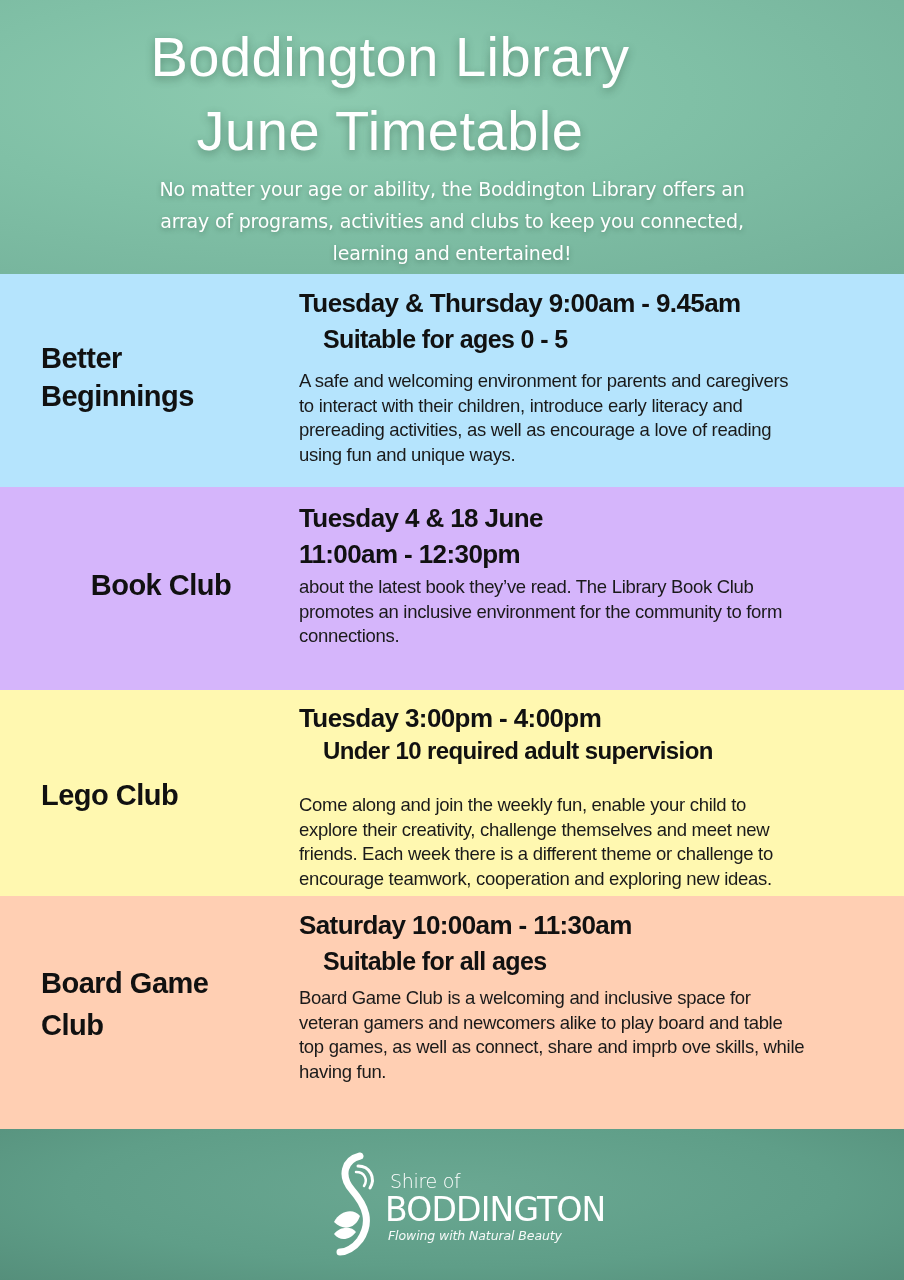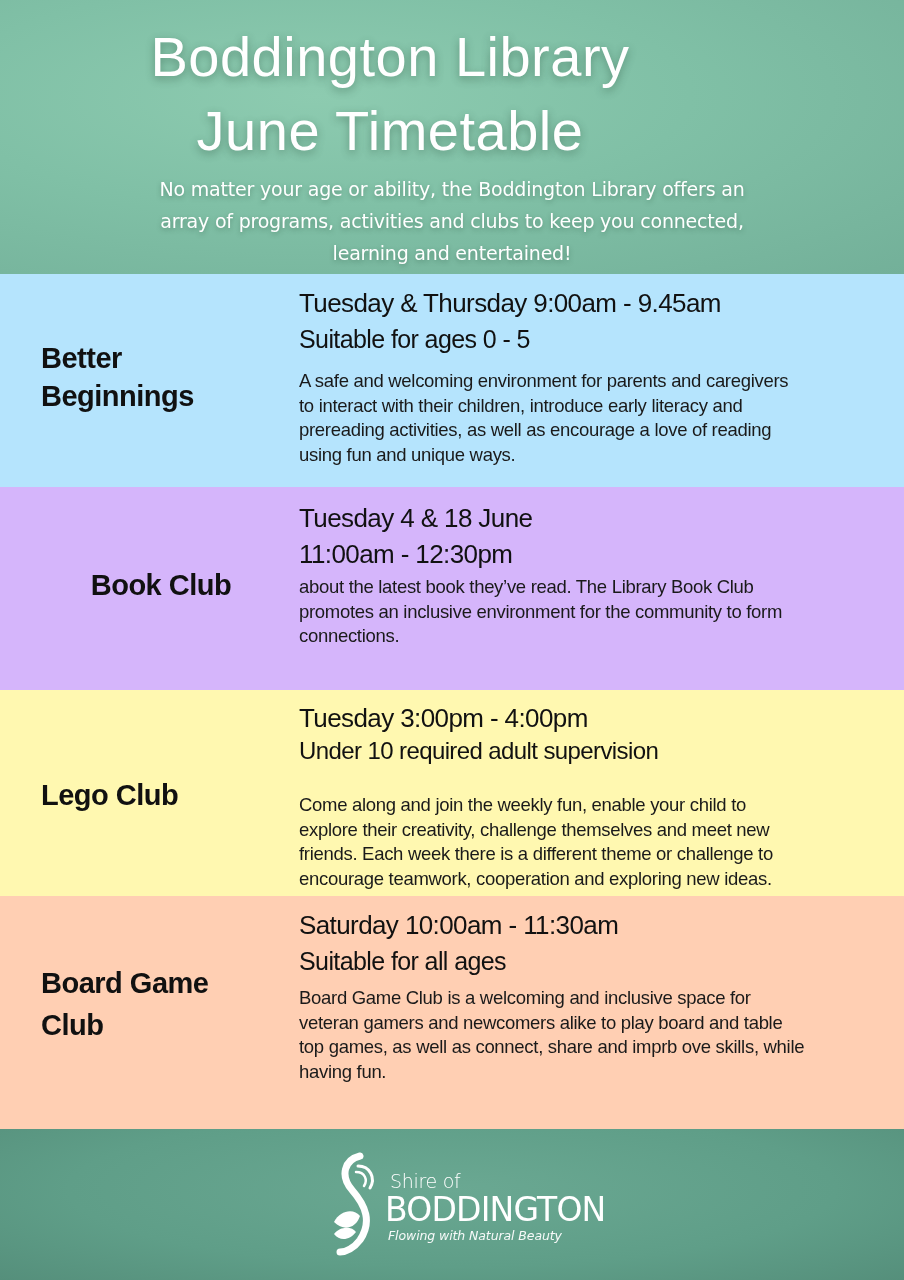--- a/index.html
+++ b/index.html
@@ -27,24 +27,24 @@
     }
 
     .section { position: absolute; left: 0; width: 904px; color: #111111; }
     .section .name {
       position: absolute; left: 41px; width: 240px;
       font-family: "Liberation Sans", sans-serif; font-weight: bold;
       font-size: 29px; line-height: 38px; letter-spacing: -0.5px;
     }
     .section .schedule {
       position: absolute; left: 299px; width: 600px;
-      font-family: "Liberation Sans", sans-serif; font-weight: normal;
+      font-family: "Liberation Sans", sans-serif; font-weight: bold;
       font-size: 26px; line-height: 36px; letter-spacing: -0.6px;
     }
-    .section .schedule .sub { font-size: 25px; }
+    .section .schedule .sub { font-size: 25px; margin-left: 24px; }
     .section .desc {
       position: absolute; left: 299px; width: 600px;
       font-family: "Liberation Sans", sans-serif; font-weight: normal;
       font-size: 18.5px; line-height: 24.5px; letter-spacing: -0.3px; color: #1a1a1a;
     }
 
     .s1 { top: 274px; height: 213px; background: #b5e4fd; }
     .s2 { top: 487px; height: 203px; background: #d5b5fb; }
     .s3 { top: 690px; height: 206px; background: #fff8b0; }
     .s4 { top: 896px; height: 233px; background: #ffcfb3; }

